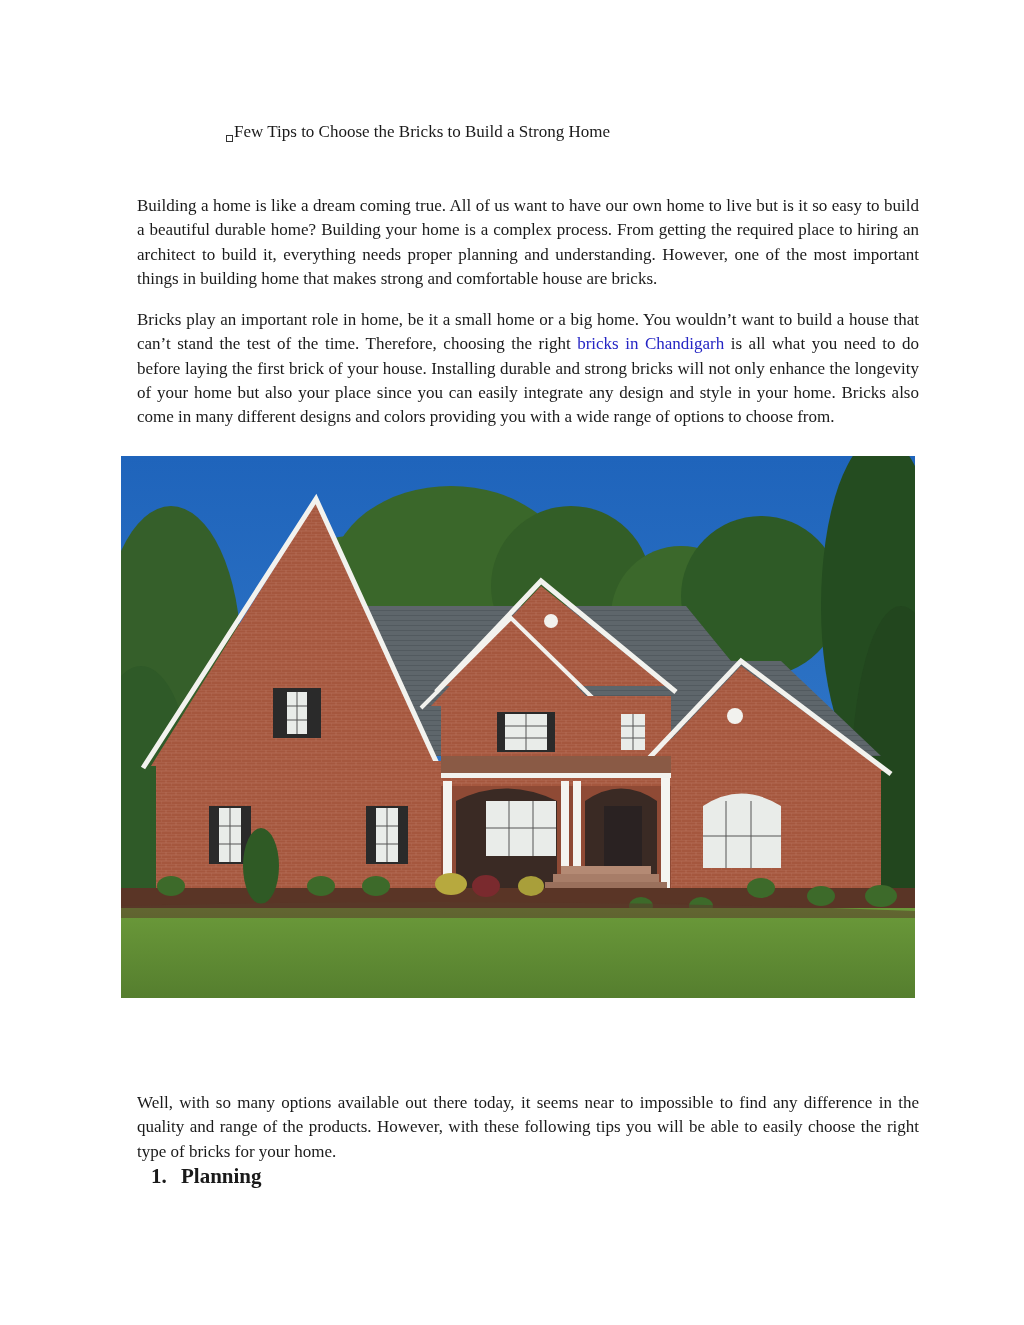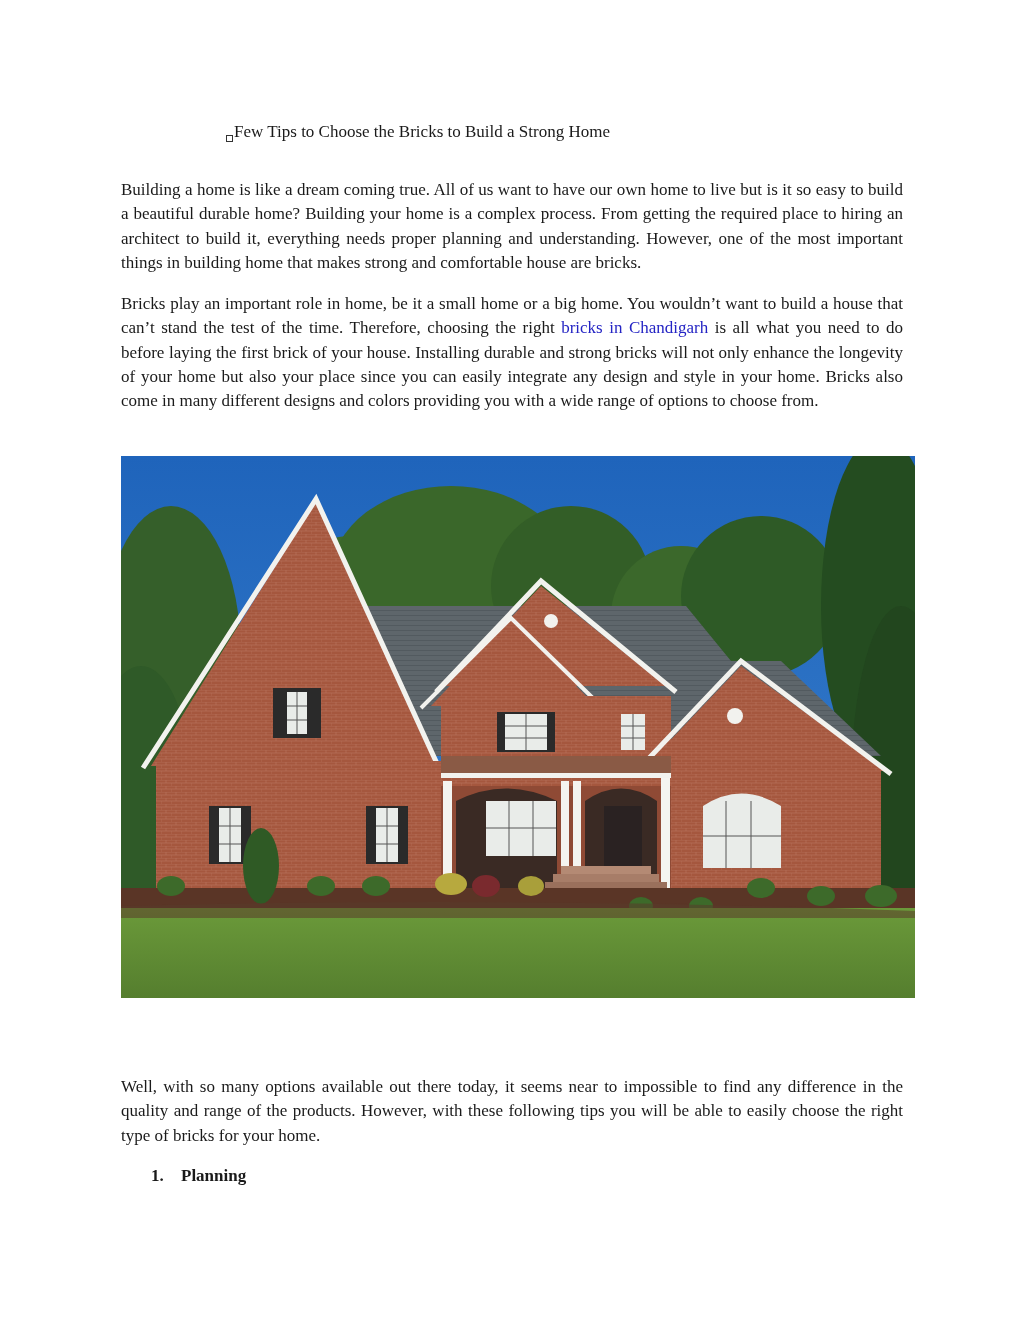--- a/index.html
+++ b/index.html
@@ -38,35 +38,35 @@
       position: relative;
       top: 3px;
     }
     .para {
       position: absolute;
       left: 121px;
       width: 782px;
       font-size: 17px;
       line-height: 24.3px;
       text-align: justify;
-      margin: 0;
+      margin: 16px;
     }
     .para a {
       color: #1a0dab;
       color: #2424c4;
     }
     #p1 { top: 178px; }
     #p2 { top: 292px; }
     #p3 { top: 1034px; text-align: left; }
     #p4 { top: 1075px; }
     .list {
       position: absolute;
       left: 151px;
       top: 1164px;
-      font-size: 17px;
+      font-size: 21px;
       font-weight: bold;
       line-height: 24px;
       margin: 0;
       padding: 0;
       list-style: none;
     }
     .list li .num {
       display: inline-block;
       width: 30px;
     }

